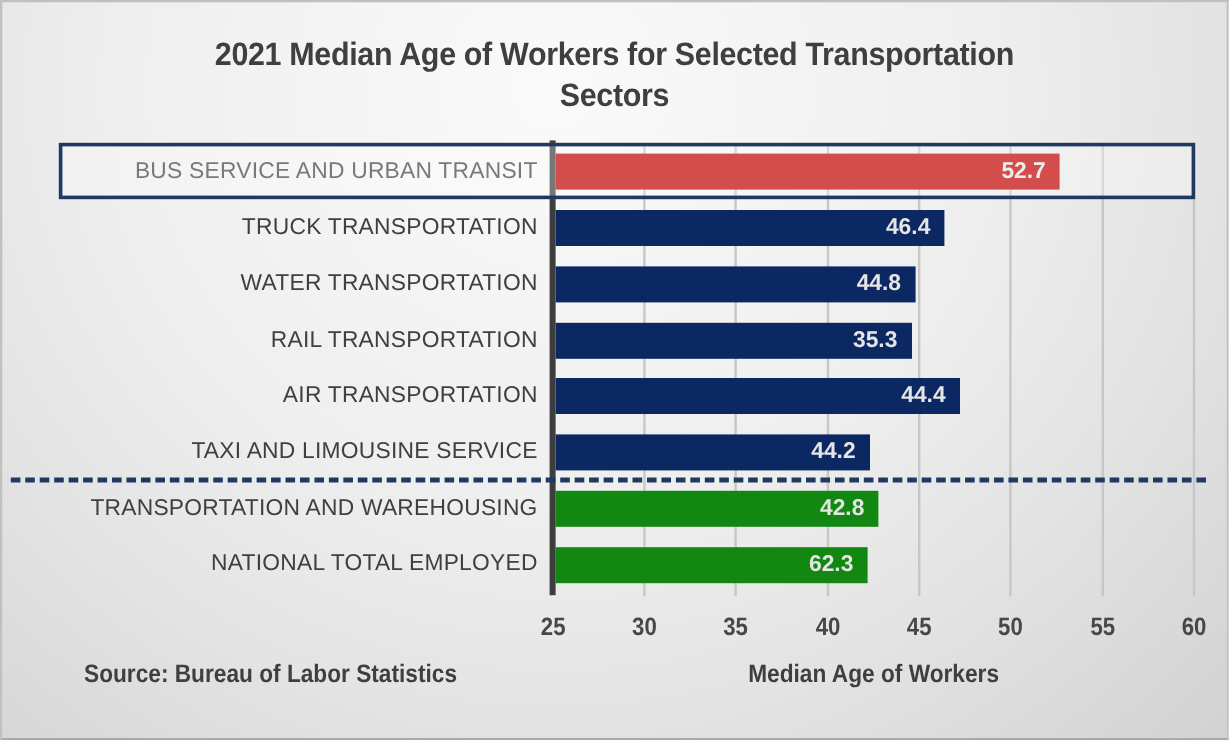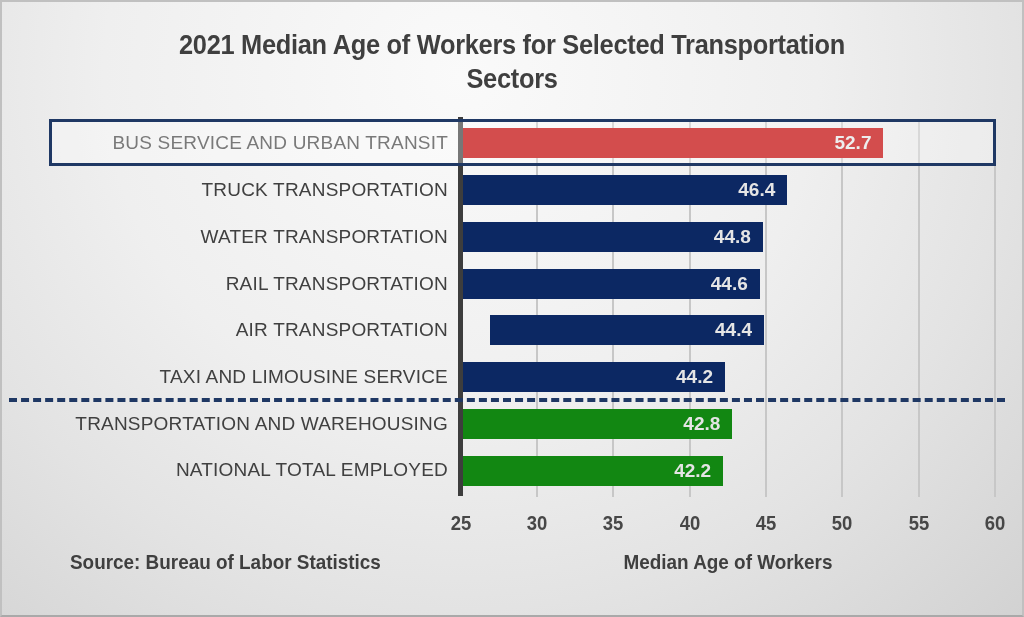--- a/index.html
+++ b/index.html
@@ -92,29 +92,29 @@
       <div class="tick" style="left: 886.6px;">55</div>
       <div class="gridline" style="left: 991.95px;"></div>
       <div class="tick" style="left: 962.95px;">60</div>
       <div class="cat-label" style="top: 117.5px; height: 46.875px;">BUS SERVICE AND URBAN TRANSIT</div>
       <div class="bar" style="left: 461px; width: 420.479px; top: 125.938px; background: rgb(192, 0, 0);">52.7</div>
       <div class="cat-label" style="top: 164.375px; height: 46.875px;">TRUCK TRANSPORTATION</div>
       <div class="bar" style="left: 461px; width: 324.278px; top: 172.812px; background: rgb(12, 40, 99);">46.4</div>
       <div class="cat-label" style="top: 211.25px; height: 46.875px;">WATER TRANSPORTATION</div>
       <div class="bar" style="left: 461px; width: 299.846px; top: 219.688px; background: rgb(12, 40, 99);">44.8</div>
       <div class="cat-label" style="top: 258.125px; height: 46.875px;">RAIL TRANSPORTATION</div>
-      <div class="bar" style="left: 461px; width: 296.792px; top: 266.562px; background: rgb(12, 40, 99);">44.6</div>
+      <div class="bar" style="left: 461px; width: 296.792px; top: 266.562px; background: rgb(12, 40, 99);">35.3</div>
       <div class="cat-label" style="top: 305px; height: 46.875px;">AIR TRANSPORTATION</div>
-      <div class="bar" style="left: 461px; width: 274px; top: 313.438px; background: rgb(12, 40, 99); margin-left: 27px;">44.4</div>
+      <div class="bar" style="left: 461px; width: 337px; top: 313.438px; background: rgb(12, 40, 99);">44.4</div>
       <div class="cat-label" style="top: 351.875px; height: 46.875px;">TAXI AND LIMOUSINE SERVICE</div>
       <div class="bar" style="left: 461px; width: 262px; top: 360.312px; background: rgb(12, 40, 99);">44.2</div>
       <div class="cat-label" style="top: 398.75px; height: 46.875px; text-align: right;">TRANSPORTATION AND WAREHOUSING</div>
       <div class="bar" style="left: 461px; width: 269.306px; top: 407.188px; background: rgb(18, 135, 18); padding-left: 24px;">42.8</div>
       <div class="cat-label" style="top: 445px; height: 46.875px;">NATIONAL TOTAL EMPLOYED</div>
-      <div class="bar" style="left: 461px; width: 260.144px; top: 454.062px; background: rgb(18, 135, 18);">42.2</div>
+      <div class="bar" style="left: 461px; width: 260.144px; top: 454.062px; background: rgb(18, 135, 18);">62.3</div>
     </div>
 
   <div class="axis-line"></div>
   <div class="highlight-box"></div>
   <div class="separator"></div>
 
   <div class="source">Source: Bureau of Labor Statistics</div>
   <div class="xlabel">Median Age of Workers</div>
 </div>
 

